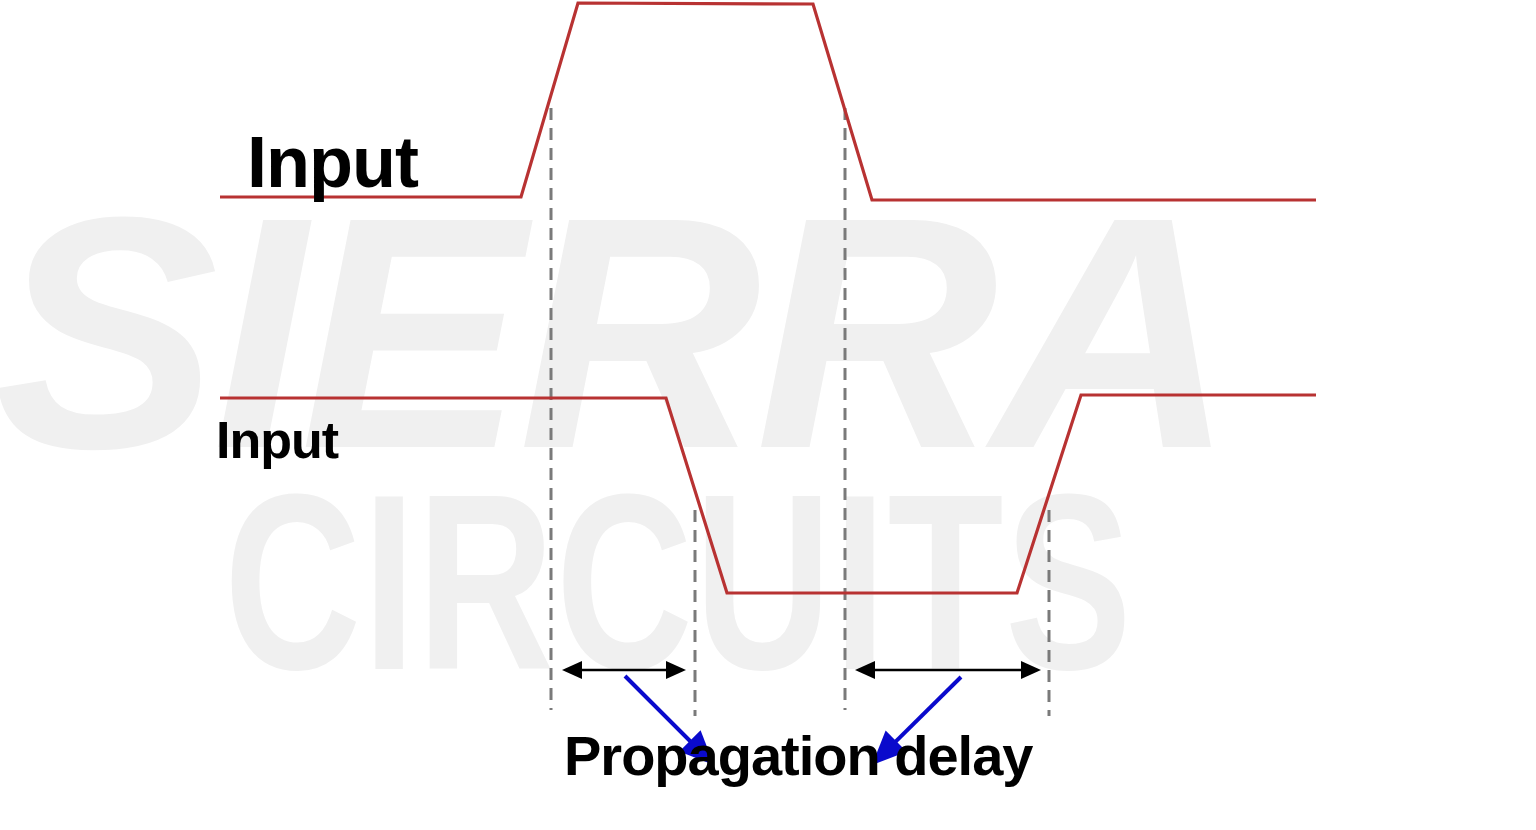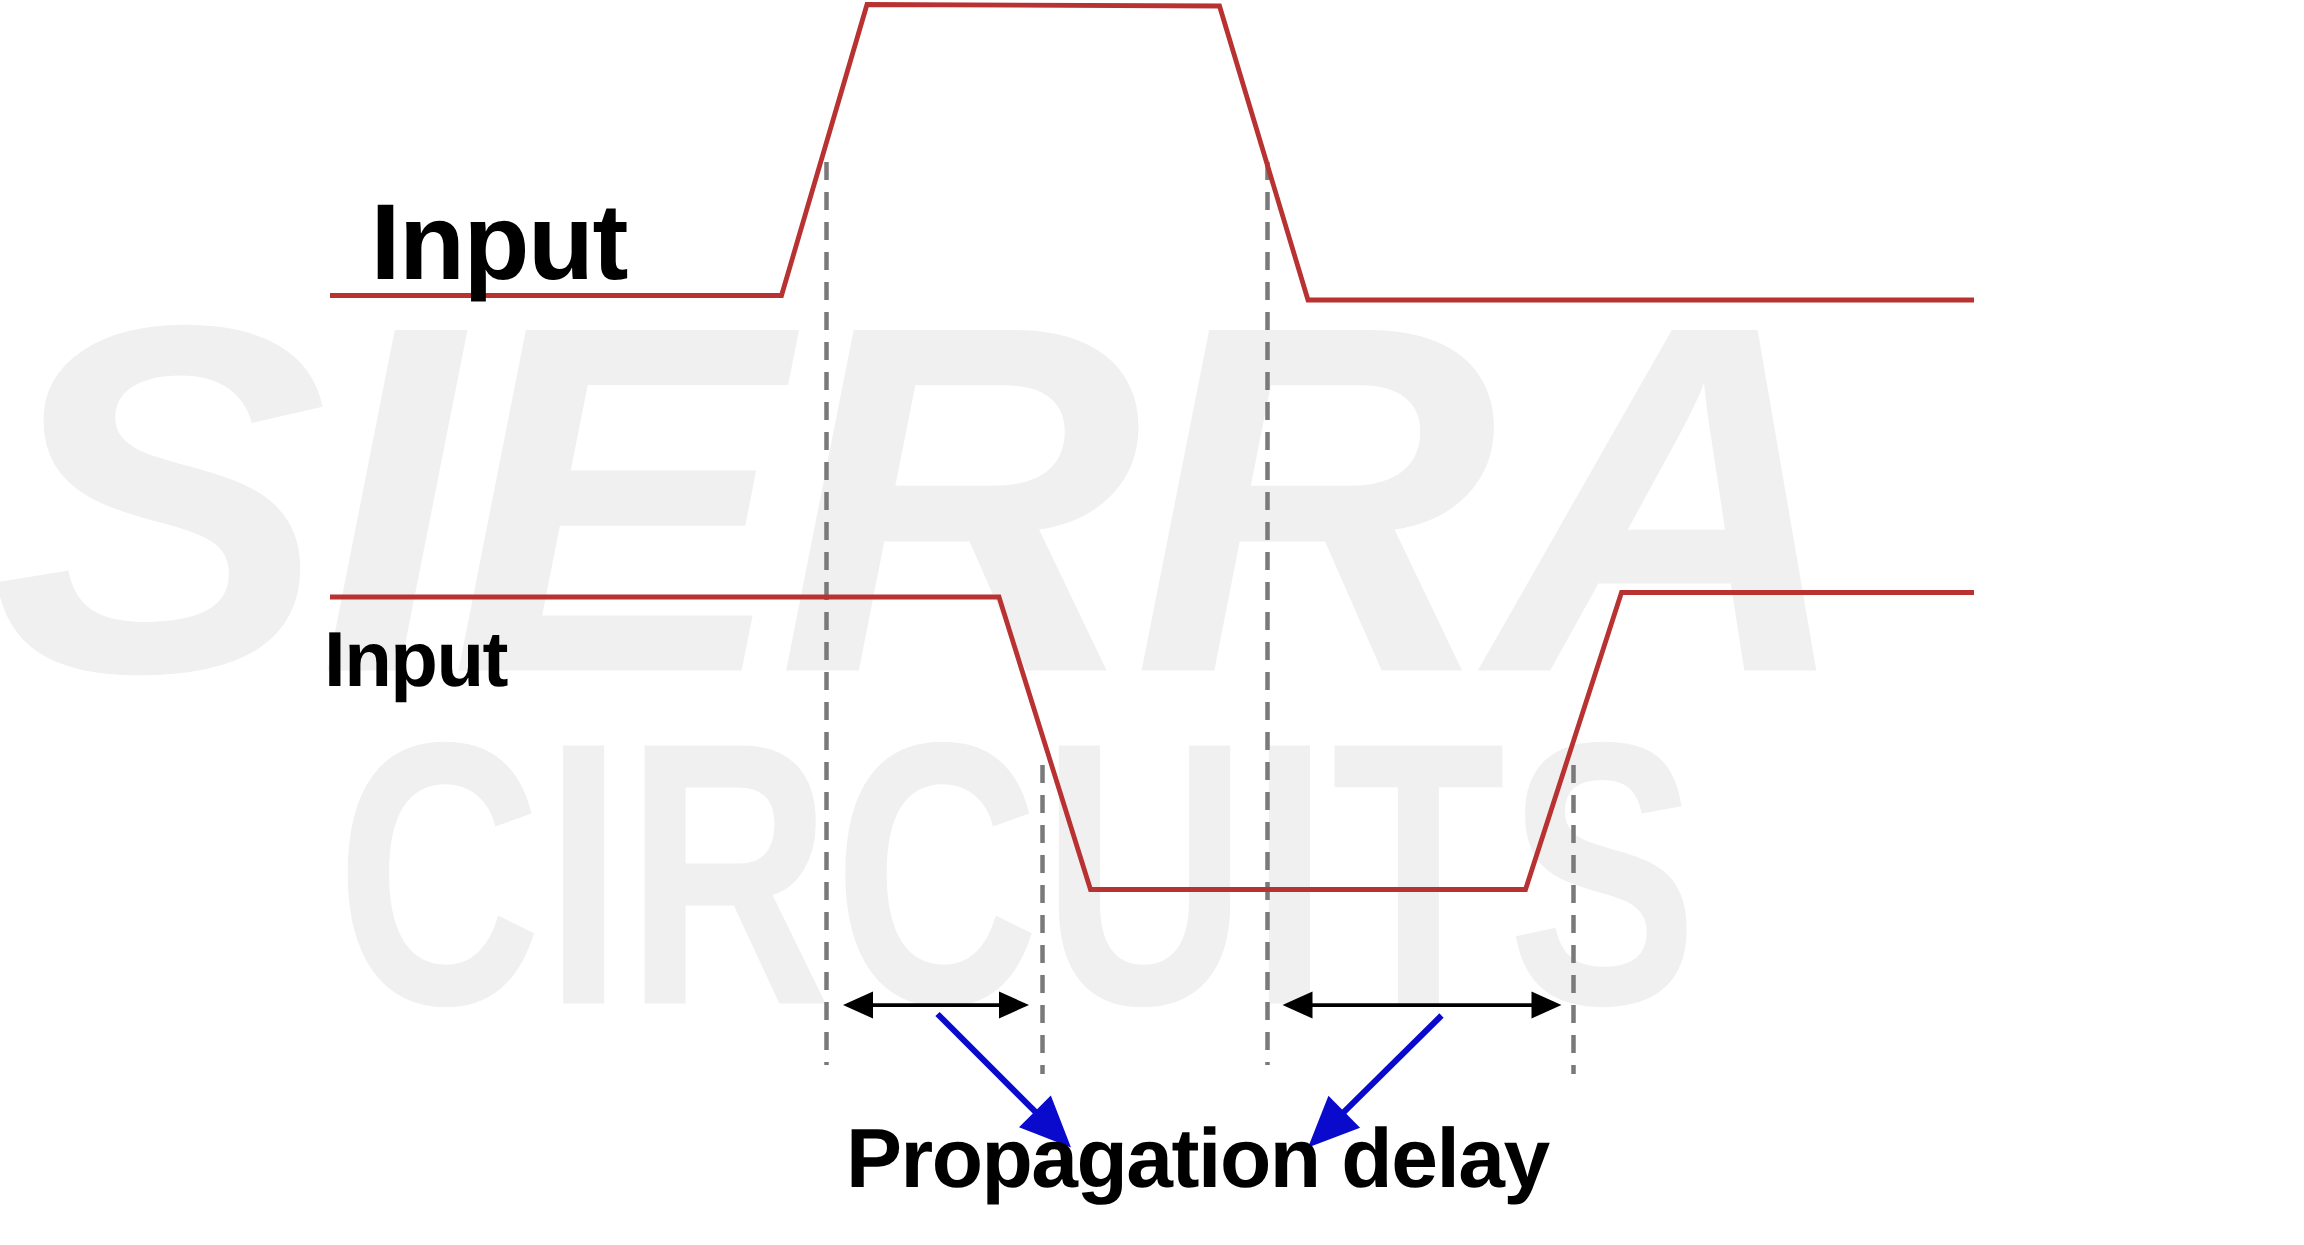--- a/index.html
+++ b/index.html
@@ -70,21 +70,21 @@
       margin-left: 31px;
     }
     #label-output {
       left: 216px;
       top: 414px;
       font-size: 52px;
       letter-spacing: -1px;
     }
     #label-propagation {
       left: 564px;
-      top: 744px;
+      top: 728px;
       font-size: 56px;
       letter-spacing: -1px;
     }
   </style>
 </head>
 <body>
 
 <div id="stage">
 
   <div class="watermark" id="wm-sierra">SIERRA</div>

